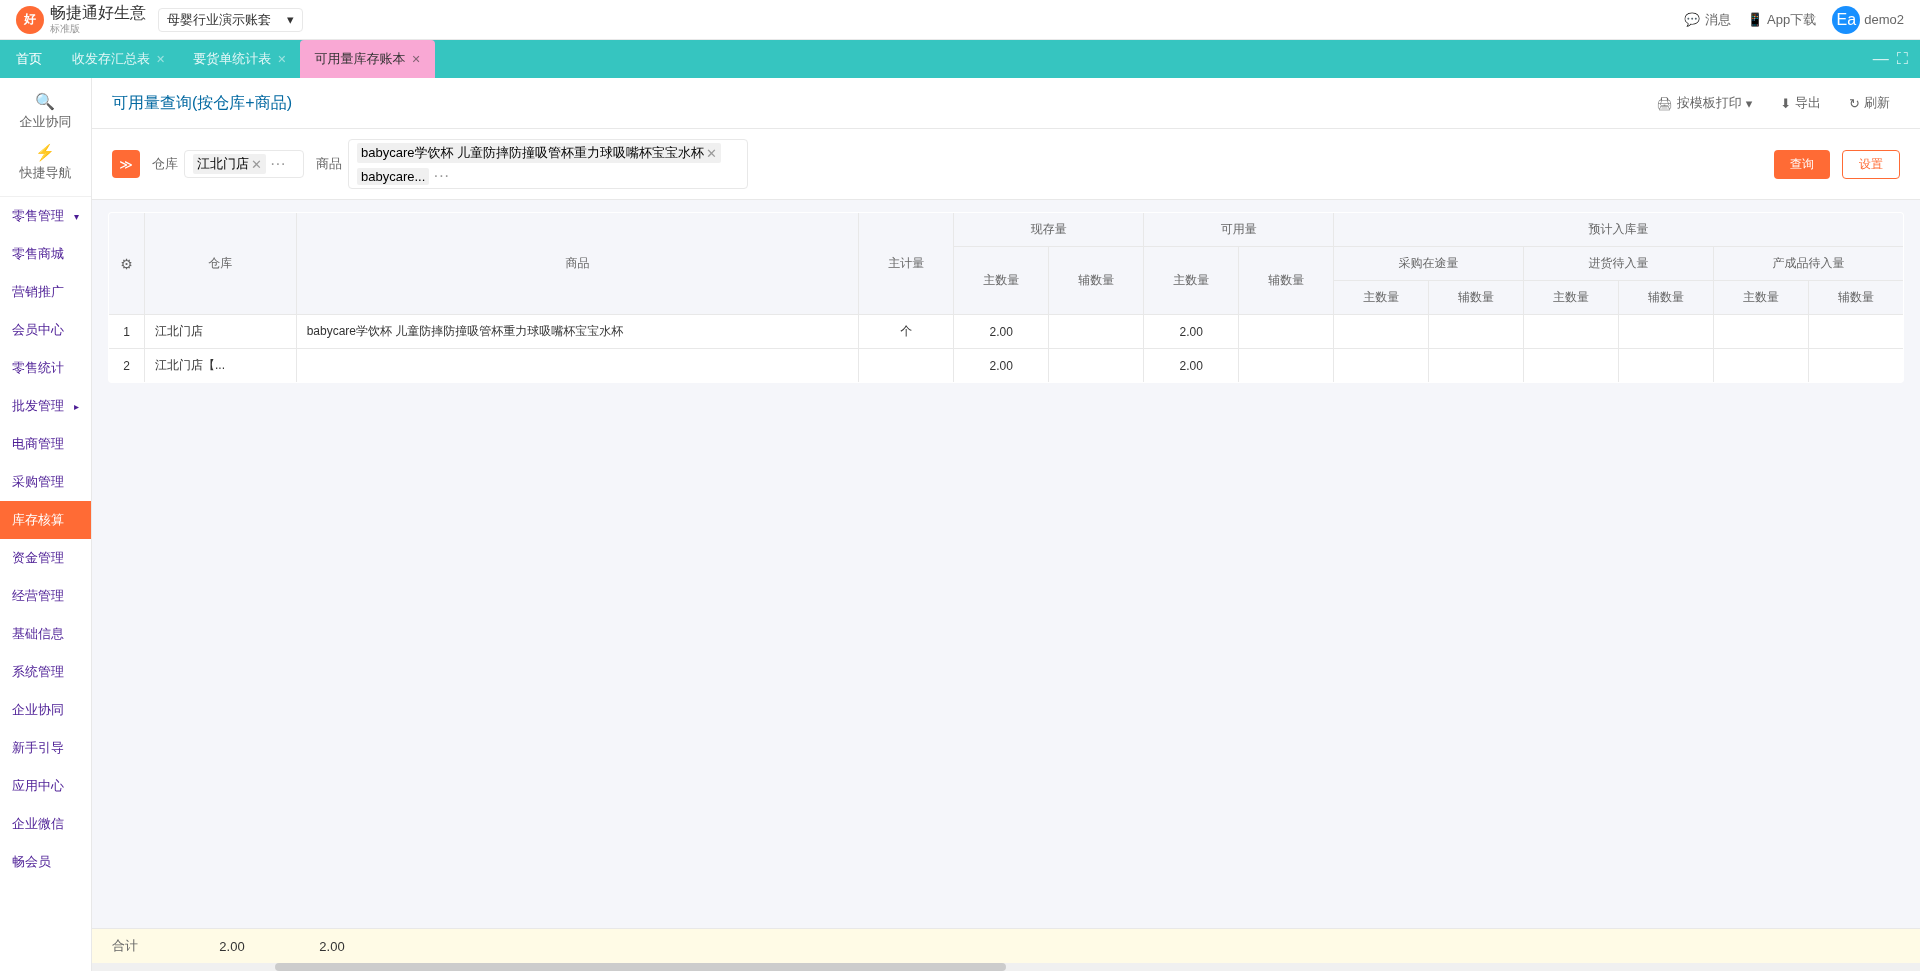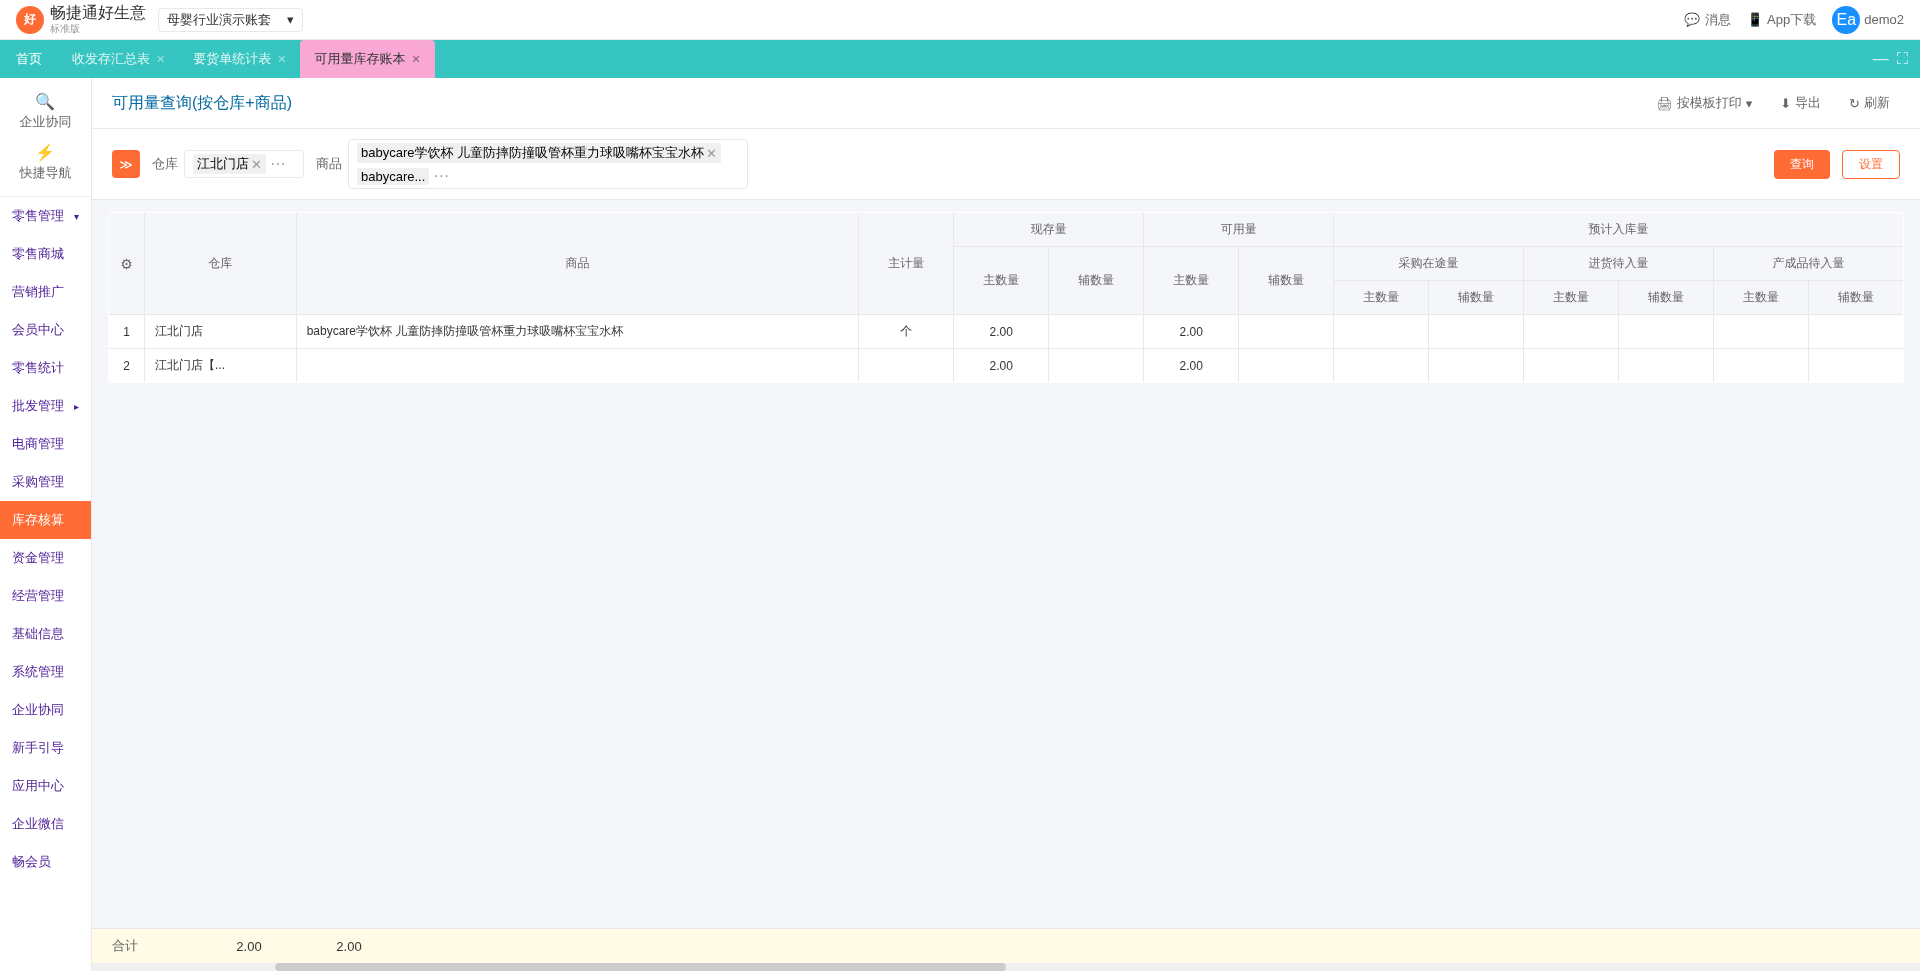--- a/index.html
+++ b/index.html
@@ -250,21 +250,20 @@
     
     .table-footer {
       background: #fffbe6;
       border-top: 1px solid #e8e8e8;
       padding: 8px 20px;
       display: flex;
       align-items: center;
       font-size: 12px;
       color: #333;
       flex-shrink: 0;
-      gap: 17px;
     }
     .footer-label { min-width: 80px; color: #666; }
     .footer-values { display: flex; gap: 20px; }
     .footer-value-item { min-width: 80px; text-align: center; font-weight: 500; }
 
     
     .scrollbar-bar {
       height: 8px;
       background: #f0f0f0;
       flex-shrink: 0;

